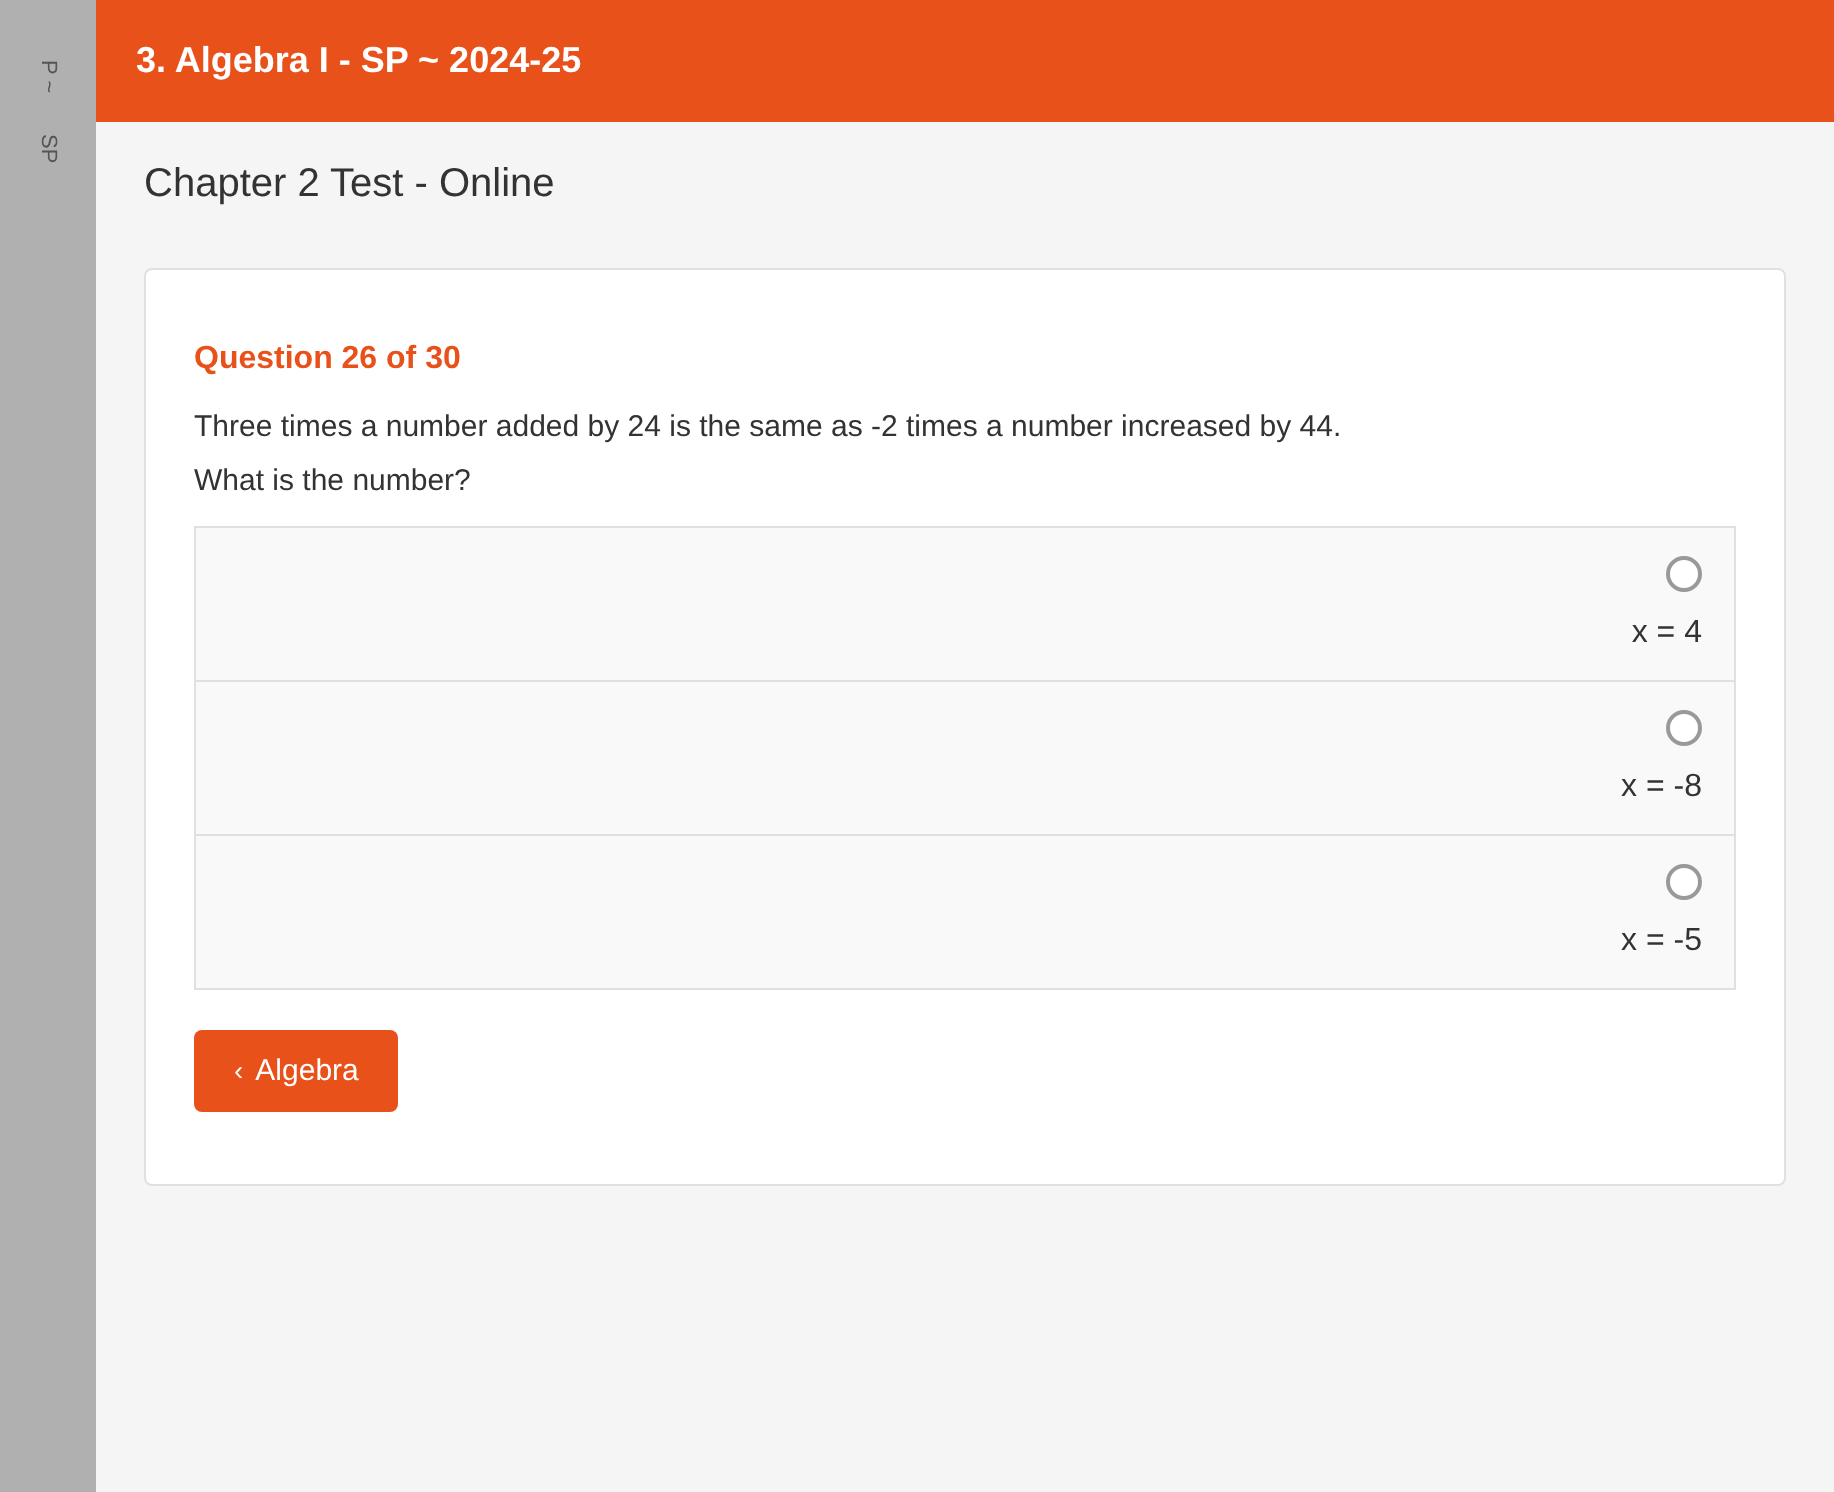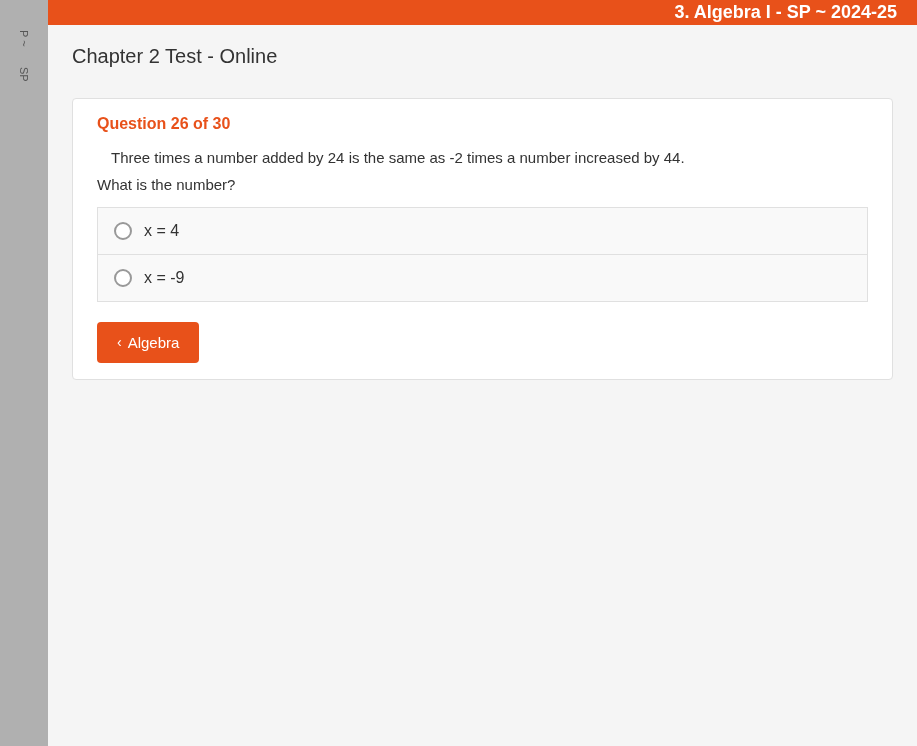--- a/index.html
+++ b/index.html
@@ -35,60 +35,58 @@
     }
 
     .main-content {
       flex: 1;
       display: flex;
       flex-direction: column;
     }
 
     .top-bar {
       background-color: #e8511a;
-      padding: 2px 20px;
+      padding: 20px 20px;
       color: white;
       font-size: 18px;
       font-weight: bold;
-      text-align: right;
     }
 
     .content-area {
       background-color: #f5f5f5;
       flex: 1;
       padding: 20px 24px;
     }
 
     .chapter-title {
       font-size: 20px;
       color: #333;
       margin-bottom: 30px;
       font-weight: normal;
     }
 
     .question-card {
       background-color: #ffffff;
       border: 1px solid #e0e0e0;
       border-radius: 4px;
-      padding: 16px 24px;
+      padding: 36px 24px;
     }
 
     .question-number {
       color: #e8511a;
       font-size: 16px;
       font-weight: bold;
       margin-bottom: 14px;
     }
 
     .question-text {
       font-size: 15px;
       color: #333;
       line-height: 1.5;
       margin-bottom: 6px;
-      margin-left: 14px;
     }
 
     .question-prompt {
       font-size: 15px;
       color: #333;
       margin-bottom: 14px;
     }
 
     .select-instruction {
       font-style: italic;
@@ -98,26 +96,27 @@
     }
 
     .options-list {
       display: flex;
       flex-direction: column;
       gap: 0;
     }
 
     .option-item {
       display: flex;
-      align-items: flex-start;
+      align-items: flex-end;
       padding: 14px 16px;
       border: 1px solid #e0e0e0;
       background-color: #f9f9f9;
       cursor: pointer;
       gap: 12px;
+      flex-direction: column;
     }
 
     .option-item:not(:last-child) {
       border-bottom: none;
     }
 
     .option-radio {
       width: 18px;
       height: 18px;
       border-radius: 50%;
@@ -172,21 +171,25 @@
       <div class="question-text">Three times a number added by 24 is the same as -2 times a number increased by 44.</div>
       <div class="question-prompt">What is the number?</div>
 
       <div class="options-list">
         <div class="option-item">
           <div class="option-radio"></div>
           <span class="option-label">x = 4</span>
         </div>
         <div class="option-item">
           <div class="option-radio"></div>
-          <span class="option-label">x = -9</span>
+          <span class="option-label">x = -8</span>
+        </div>
+        <div class="option-item">
+          <div class="option-radio"></div>
+          <span class="option-label">x = -5</span>
         </div>
       </div>
 
       <button class="previous-btn">
         <span class="chevron-left">‹</span>
         <span>Algebra</span>
       </button>
     </div>
   </div>
 </div>

